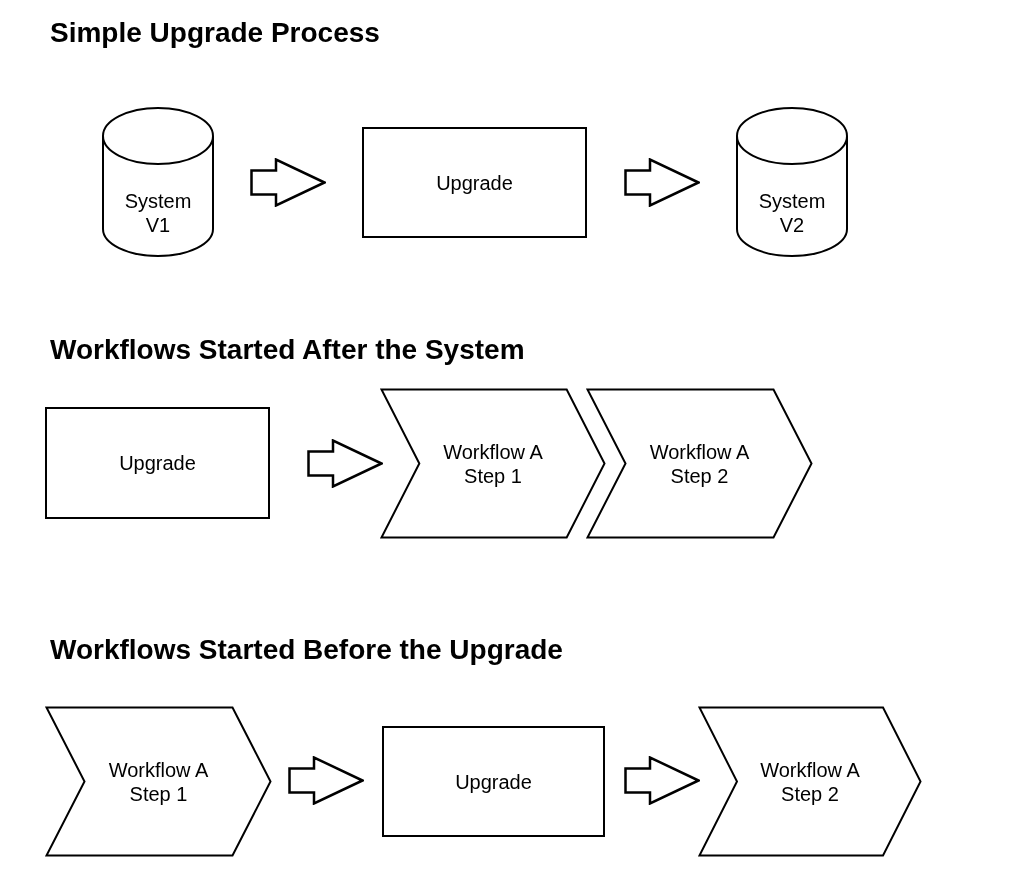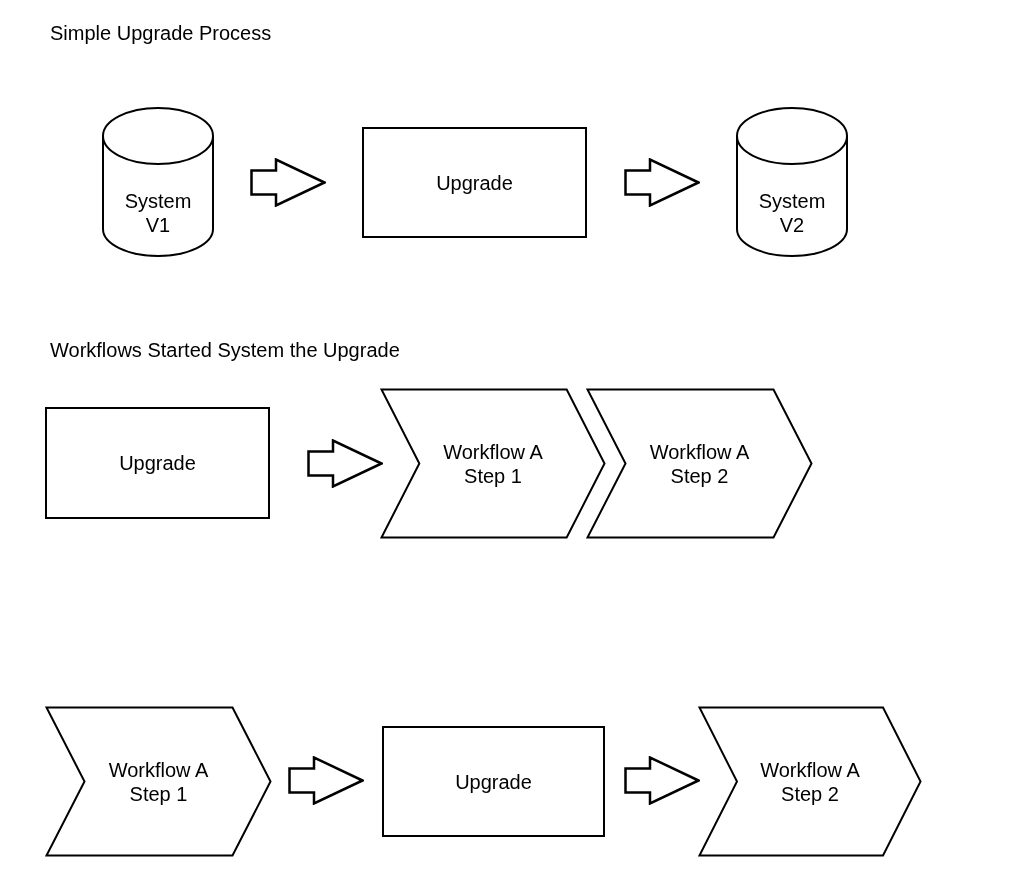--- a/index.html
+++ b/index.html
@@ -11,22 +11,22 @@
   }
   .canvas {
     position: relative;
     width: 1024px;
     height: 880px;
     background: #ffffff;
     overflow: hidden;
   }
   .heading {
     position: absolute;
-    font-size: 20px;
-    font-weight: normal;
+    font-size: 28px;
+    font-weight: bold;
     line-height: 24px;
     white-space: nowrap;
   }
   .shape {
     position: absolute;
   }
   .shape svg {
     position: absolute;
     inset: 0;
     display: block;
@@ -87,21 +87,21 @@
 
   <div class="shape cyl" style="left:735px; top:106px; width:114px; height:152px;">
     <svg viewBox="0 0 114 152" width="114" height="152">
       <path d="M 2 30 L 2 123 A 55 27 0 0 0 112 123 L 112 30" fill="#ffffff" stroke="#000000" stroke-width="2"></path>
       <ellipse cx="57" cy="30" rx="55" ry="28" fill="#ffffff" stroke="#000000" stroke-width="2"></ellipse>
     </svg>
     <div class="shape-label">System
 V2</div>
   </div>
 
-  <div class="heading" style="left:50px; top:338px;">Workflows Started System the Upgrade</div>
+  <div class="heading" style="left:50px; top:338px;">Workflows Started After the System</div>
 
   <div class="shape" style="left:45px; top:407px; width:225px; height:112px;">
     <div class="rect-shape" style="inset:0;"></div>
     <div class="shape-label">Upgrade</div>
   </div>
 
   <div class="shape" style="left:307px; top:439px; width:76px; height:49px;">
     <svg viewBox="0 0 76 49" width="76" height="49">
       <polygon points="1.5,12.5 26,12.5 26,1.5 74.5,24.5 26,47.5 26,36.5 1.5,36.5" fill="#ffffff" stroke="#000000" stroke-width="2.5" stroke-linejoin="miter"></polygon>
     </svg>
@@ -116,20 +116,21 @@
   </div>
 
   <div class="shape" style="left:586px; top:388px; width:227px; height:151px;">
     <svg viewBox="0 0 227 151" width="227" height="151" preserveAspectRatio="none">
       <polygon points="1.5,1.5 187.5,1.5 225.5,75.5 187.5,149.5 1.5,149.5 39.5,75.5" fill="#ffffff" stroke="#000000" stroke-width="2" stroke-linejoin="miter"></polygon>
     </svg>
     <div class="shape-label">Workflow A
 Step 2</div>
   </div>
 
+  <div class="heading" style="left:50px; top:638px;">Workflows Started Before the Upgrade</div>
 
   <div class="shape" style="left:45px; top:706px; width:227px; height:151px;">
     <svg viewBox="0 0 227 151" width="227" height="151" preserveAspectRatio="none">
       <polygon points="1.5,1.5 187.5,1.5 225.5,75.5 187.5,149.5 1.5,149.5 39.5,75.5" fill="#ffffff" stroke="#000000" stroke-width="2" stroke-linejoin="miter"></polygon>
     </svg>
     <div class="shape-label">Workflow A
 Step 1</div>
   </div>
 
   <div class="shape" style="left:288px; top:756px; width:76px; height:49px;">

